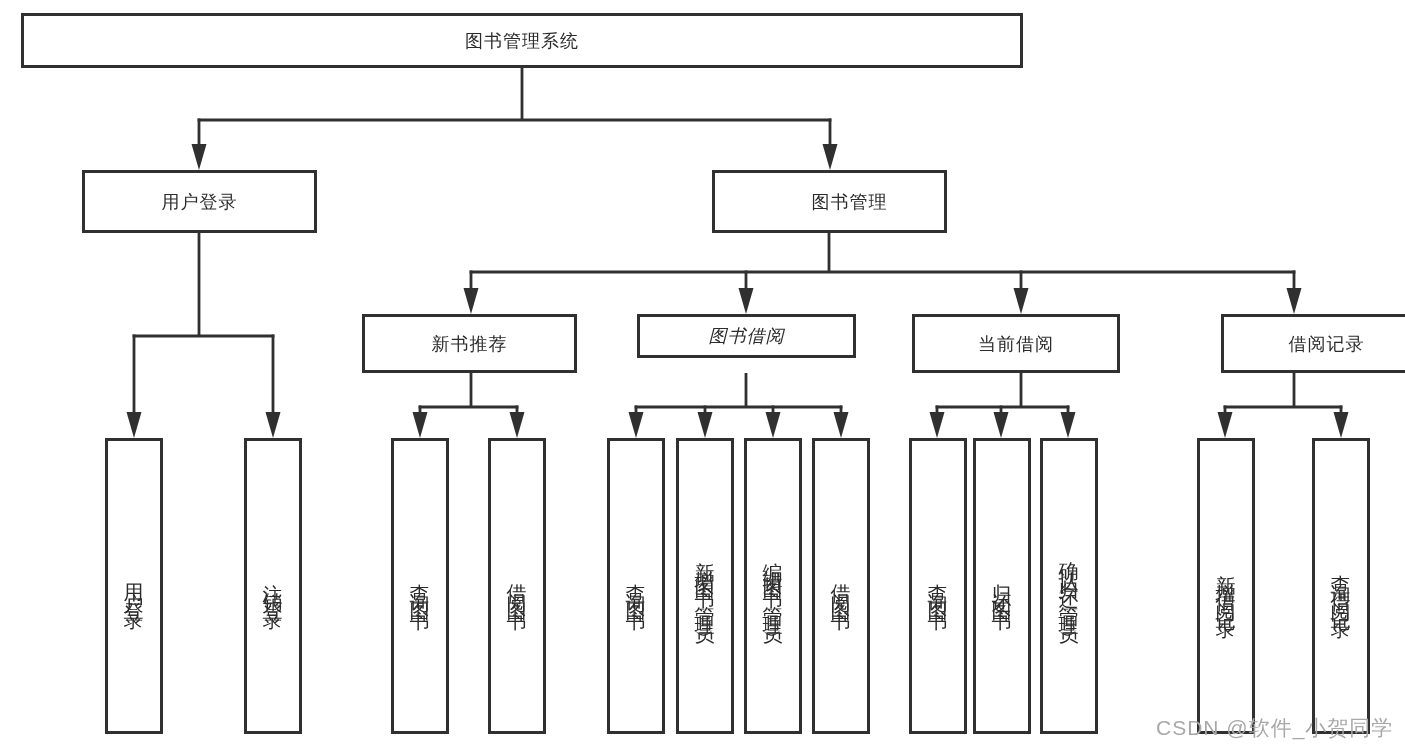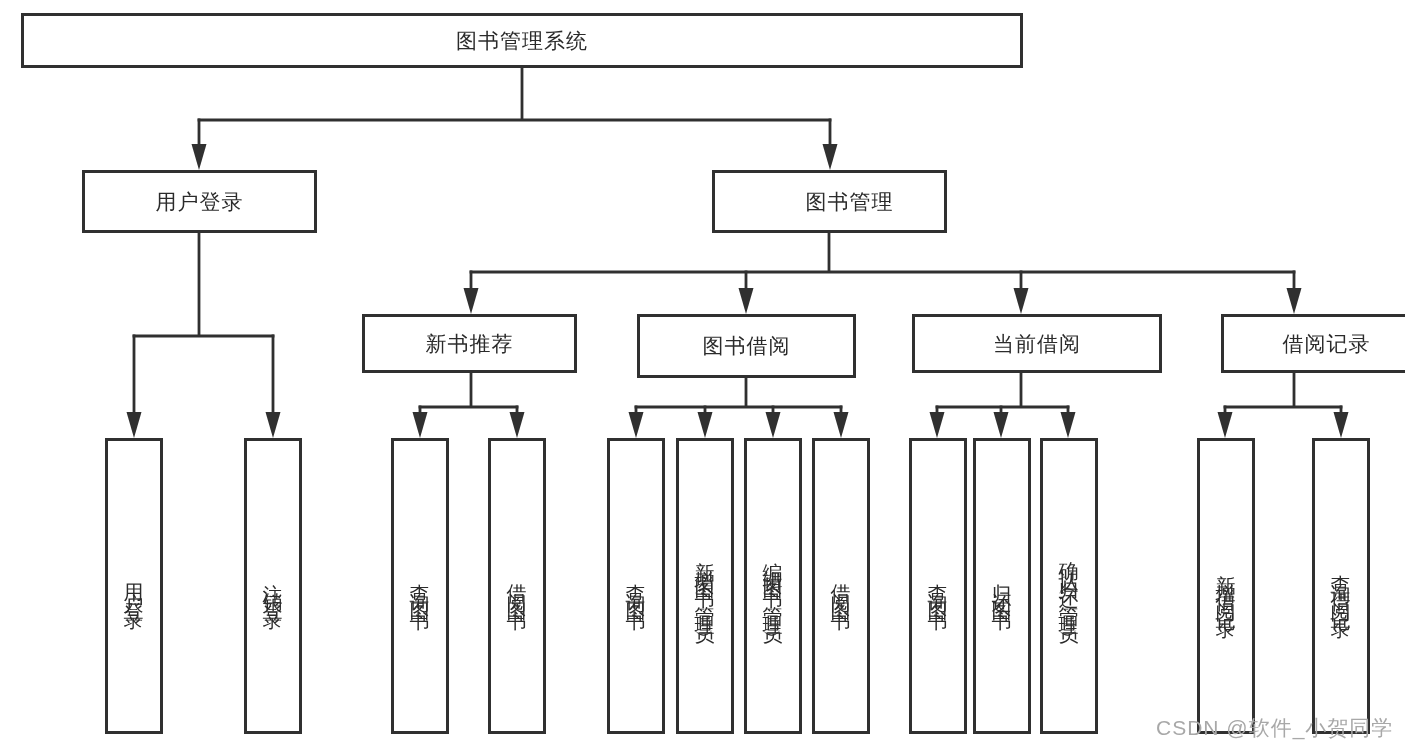--- a/index.html
+++ b/index.html
@@ -18,21 +18,21 @@
     width: 1405px; height: 747px;
   }
   .box {
     position: absolute;
     box-sizing: border-box;
     background: #ffffff;
     border: 3px solid #303030;
     display: flex;
     align-items: center;
     justify-content: center;
-    font-size: 21px;
+    font-size: 18px;
     color: #2b2b2b;
     white-space: nowrap;
     letter-spacing: 1px;
   }
   .vbox {
     writing-mode: vertical-rl;
     text-orientation: mixed;
     font-size: 20px;
     letter-spacing: 9px;
     white-space: normal;
@@ -110,22 +110,22 @@
       <path d="M1341 438 L1333.5 412 L1348.5 412 Z"></path>
     </g>
   </svg>
 
   <div class="box" style="left:21px; top:13px; width:1002px; height:55px;">图书管理系统</div>
 
   <div class="box" style="left:82px; top:170px; width:235px; height:63px;">用户登录</div>
   <div class="box" style="left:712px; top:170px; width:235px; height:63px;padding-left:40px;">图书管理</div>
 
   <div class="box" style="left:362px; top:314px; width:215px; height:59px;">新书推荐</div>
-  <div class="box" style="left:637px; top:314px; width:219px; height:64px;">图书借阅</div>
-  <div class="box" style="left:912px; top:314px; width:250px; height:59px;">当前借阅</div>
+  <div class="box" style="left:637px; top:314px; width:219px; height:44px;font-style:italic;">图书借阅</div>
+  <div class="box" style="left:912px; top:314px; width:208px; height:59px;">当前借阅</div>
   <div class="box" style="left:1185px; top:314px; width:211px; height:59px;margin-left:36px;">借阅记录</div>
 
   <div class="box vbox" style="left:105px; top:438px; width:58px; height:296px;">用户登录</div>
   <div class="box vbox" style="left:244px; top:438px; width:58px; height:296px;">注销登录</div>
 
   <div class="box vbox" style="left:391px; top:438px; width:58px; height:296px;">查询图书</div>
   <div class="box vbox" style="left:488px; top:438px; width:58px; height:296px;">借阅图书</div>
 
   <div class="box vbox" style="left:607px; top:438px; width:58px; height:296px;">查询图书</div>
   <div class="box vbox" style="left:676px; top:438px; width:58px; height:296px;">新增图书（管理员）</div>

